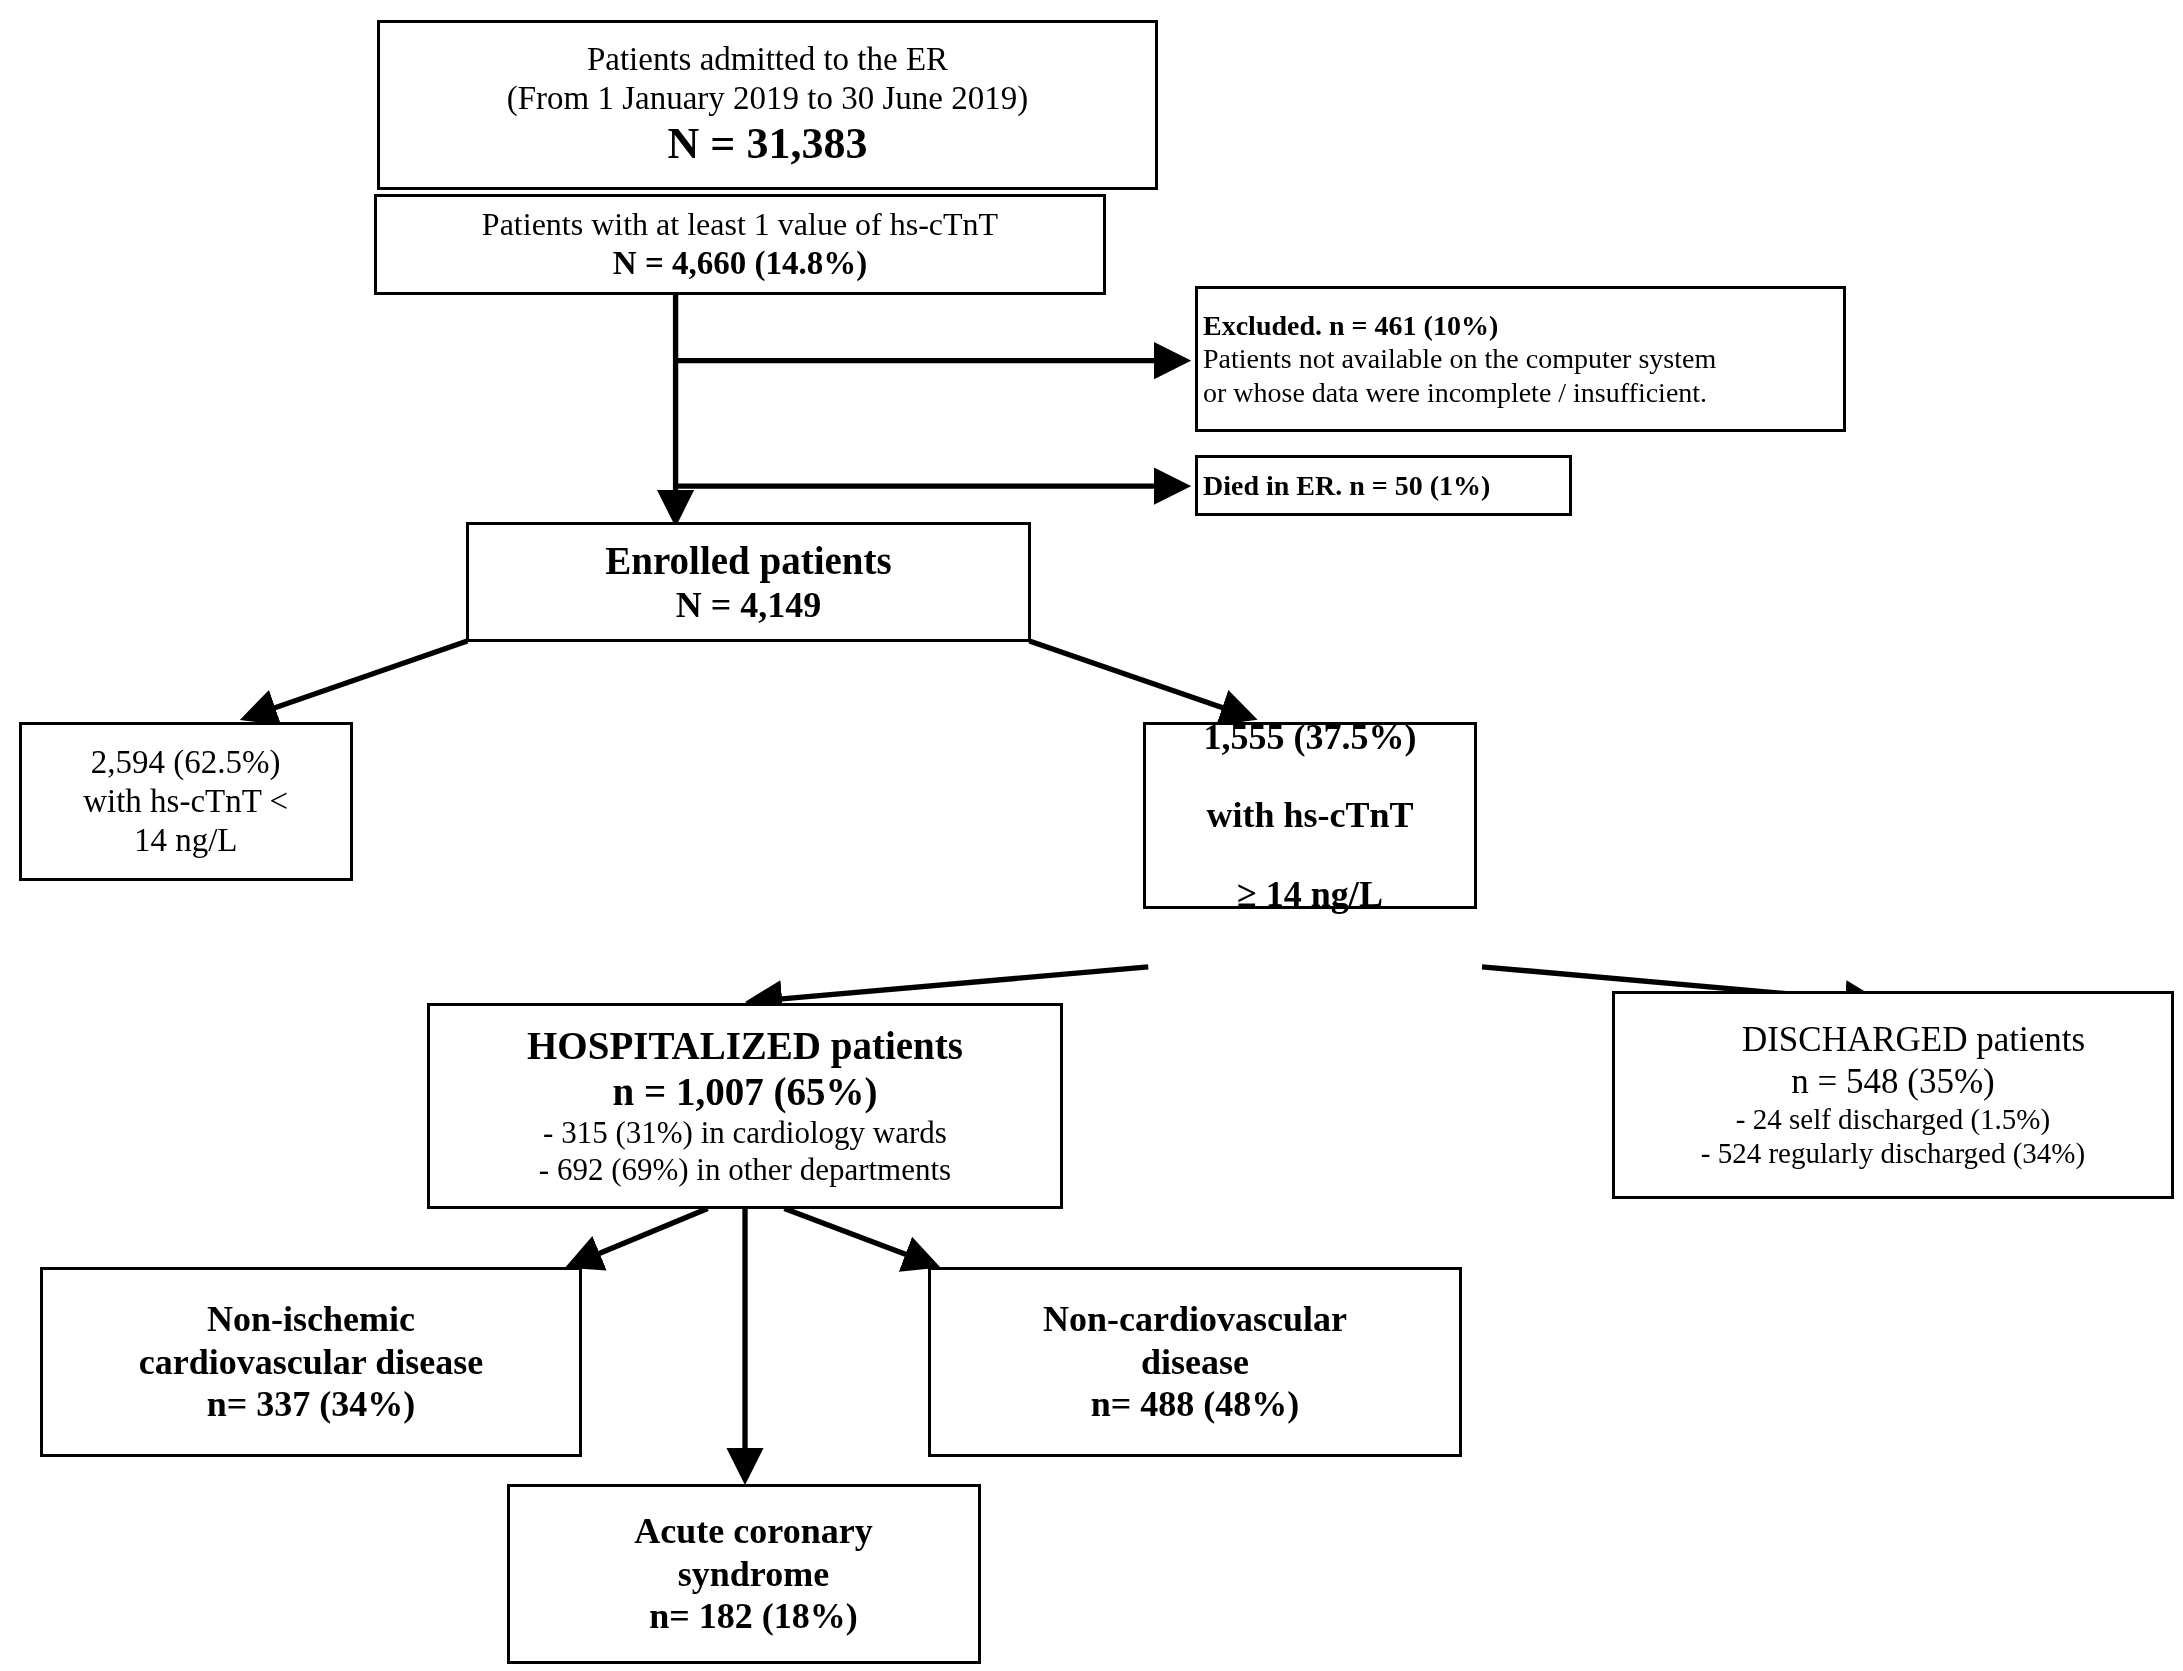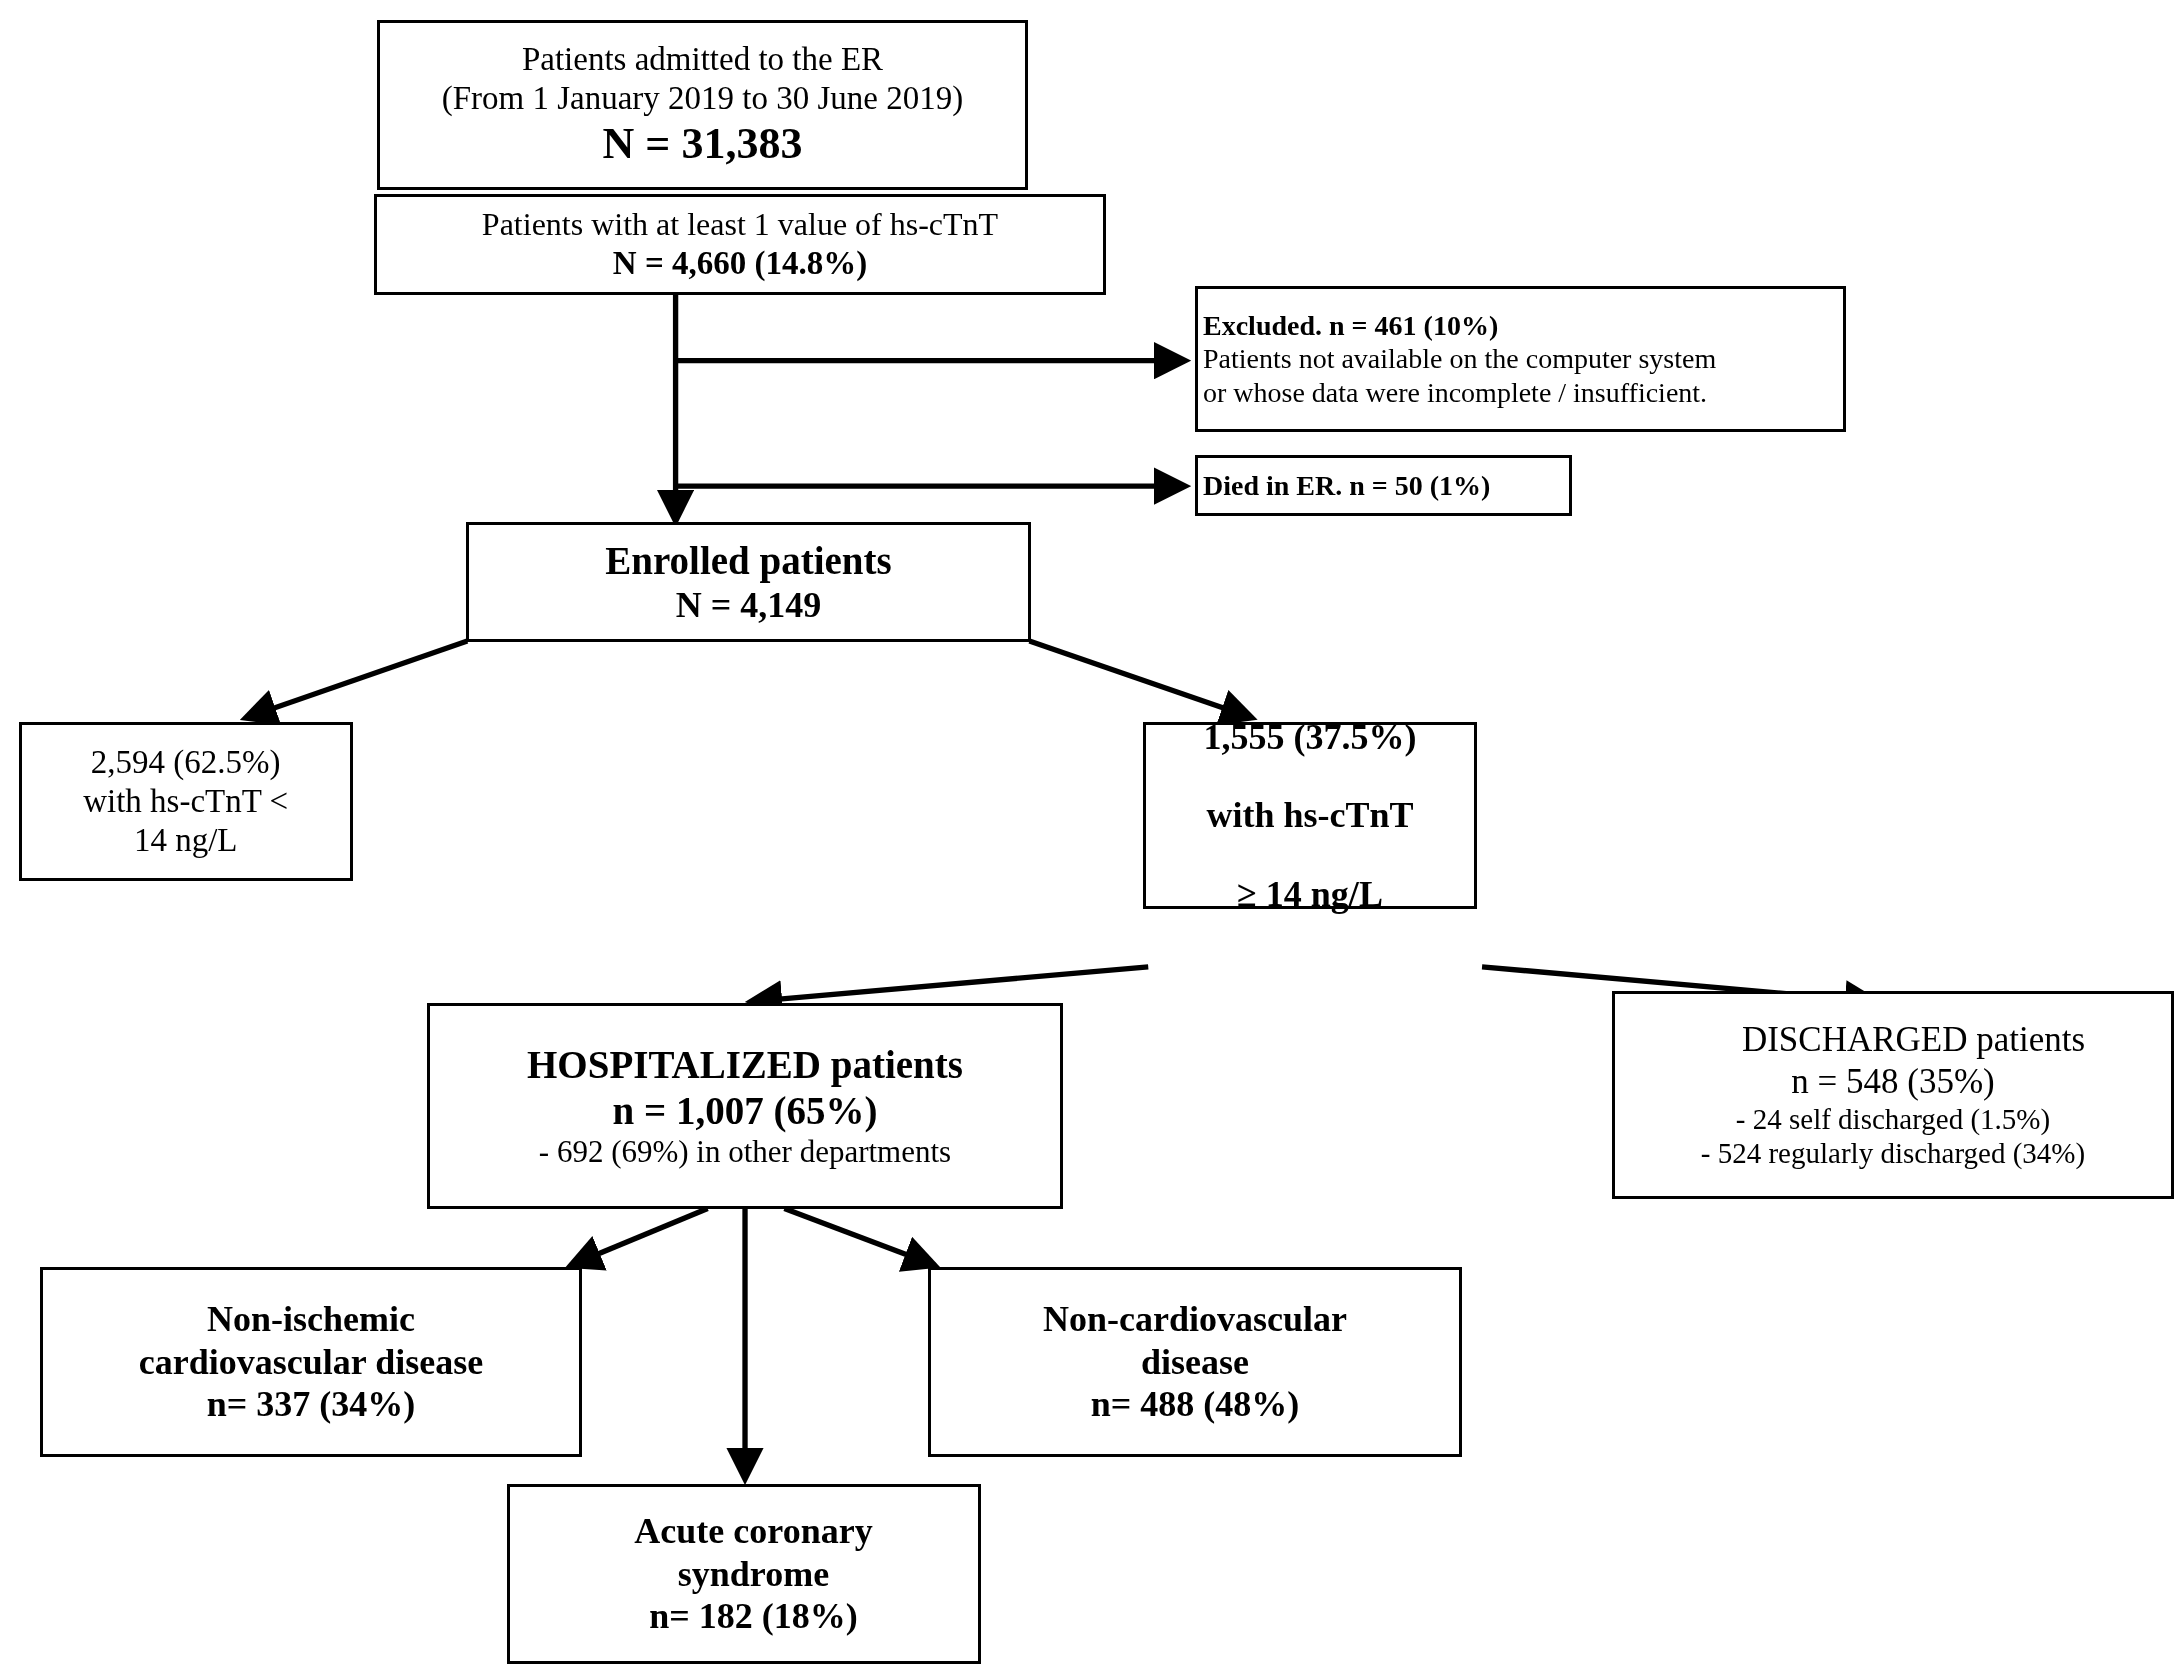--- a/index.html
+++ b/index.html
@@ -89,21 +89,21 @@
 
     <path d="M 2220 1448 L 2810 1500" stroke="#000000" stroke-width="8" fill="none" marker-end="url(#arrow)"></path>
 
     <path d="M 1060 1810 L 855 1895" stroke="#000000" stroke-width="8" fill="none" marker-end="url(#arrow)"></path>
 
     <path d="M 1175 1810 L 1400 1895" stroke="#000000" stroke-width="8" fill="none" marker-end="url(#arrow)"></path>
 
     <path d="M 1116 1810 L 1116 2215" stroke="#000000" stroke-width="8" fill="none" marker-end="url(#arrow)"></path>
   </svg>
 
-  <div class="node" style="left:377px; top:20px; width:651px; height:170px;">
+  <div class="node" style="left:377px; top:20px; width:781px; height:170px;">
     <span class="line r fs-50">Patients admitted to the ER</span>
     <span class="line r fs-50">(From 1 January 2019 to 30 June 2019)</span>
     <span class="line b fs-66">N = 31,383</span>
   </div>
 
   <div class="node" style="left:374px; top:194px; width:732px; height:101px;">
     <span class="line r fs-48">Patients with at least 1 value of hs-cTnT</span>
     <span class="line b fs-62">N = 4,660 (14.8%)</span>
   </div>
 
@@ -130,20 +130,21 @@
 
   <div class="node" style="left:1143px; top:722px; width:334px; height:187px;gap:36px;">
     <span class="line b fs-54">1,555 (37.5%)</span>
     <span class="line b fs-54">with hs-cTnT</span>
     <span class="line b fs-54">≥ 14 ng/L</span>
   </div>
 
   <div class="node" style="left:427px; top:1003px; width:636px; height:206px;">
     <span class="line b fs-58">HOSPITALIZED patients</span>
     <span class="line b fs-58">n = 1,007 (65%)</span>
+    <span class="line r fs-46">- 315 (31%) in cardiology wards</span>
     <span class="line r fs-46">- 692 (69%) in other departments</span>
   </div>
 
   <div class="node" style="left:1612px; top:991px; width:562px; height:208px;">
     <span class="line r fs-52" style="font-size:35px;margin-left:41px;">DISCHARGED patients</span>
     <span class="line r fs-52" style="font-size:35px;">n = 548 (35%)</span>
     <span class="line r fs-44">- 24 self discharged (1.5%)</span>
     <span class="line r fs-44">- 524 regularly discharged (34%)</span>
   </div>
 

